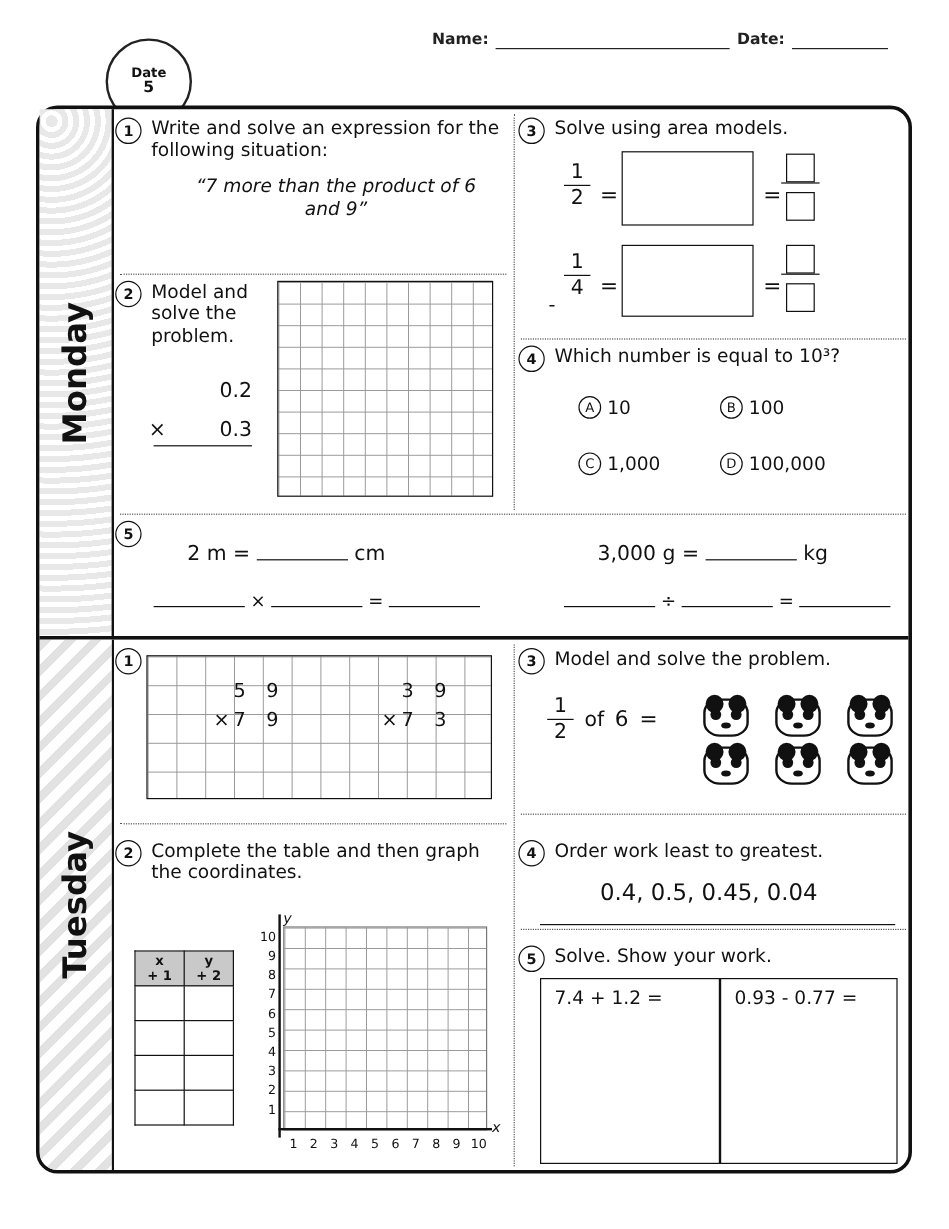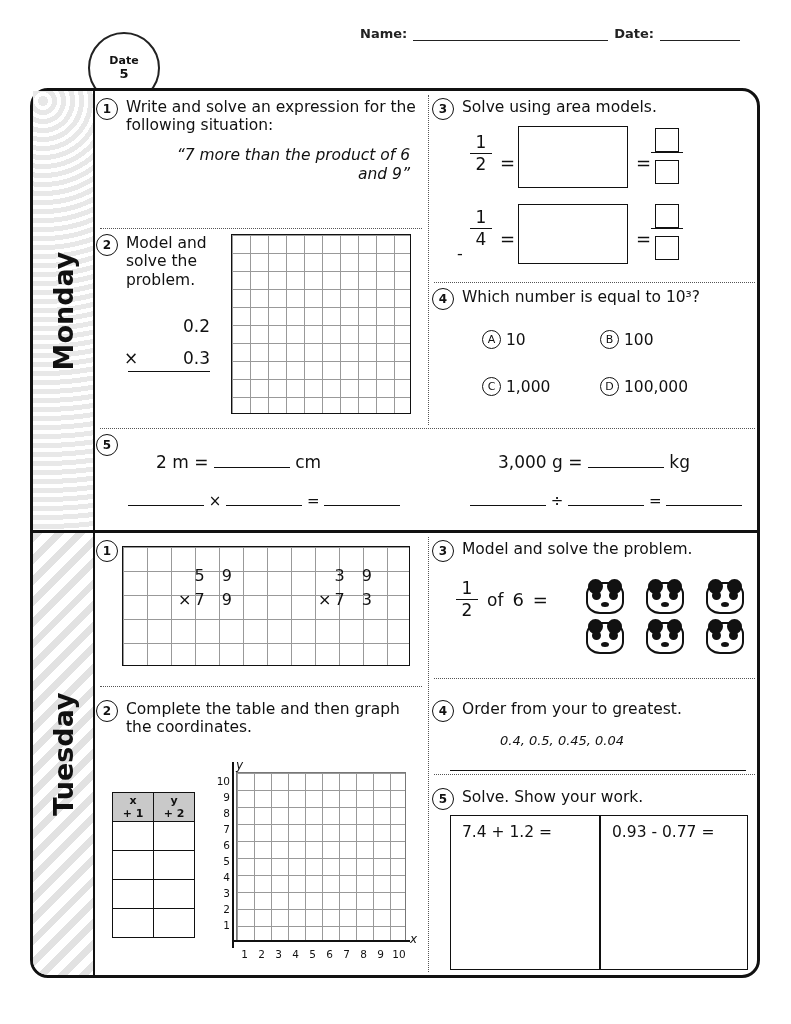--- a/index.html
+++ b/index.html
@@ -166,21 +166,21 @@
 
   <div class="vsep" style="left:428px;top:95px;height:330px;"></div>
   <div class="hsep" style="left:100px;top:428px;width:655px;"></div>
   <div class="hsep" style="left:100px;top:228px;width:322px;"></div>
   <div class="hsep" style="left:434px;top:282px;width:321px;"></div>
 
   <div class="q" style="left:96px;top:98px;width:320px;">
     <span class="num">1</span>
     <span class="qtext">Write and solve an expression for the following situation:</span>
   </div>
-  <div style="position:absolute;left:150px;top:146px;width:260px;font-size:15.5px;font-style:italic;text-align:right;line-height:1.2;">“7 more than the product of 6 and 9”</div>
+  <div style="position:absolute;left:150px;top:146px;width:260px;font-size:15.5px;font-style:italic;text-align:center;line-height:1.2;">“7 more than the product of 6 and 9”</div>
 
   <div class="q" style="left:96px;top:234px;width:130px;">
     <span class="num">2</span>
     <span class="qtext" style="max-width:92px">Model and solve the problem.</span>
   </div>
   <div style="position:absolute;left:128px;top:316px;font-size:17px;text-align:right;width:82px;">0.2</div>
   <div style="position:absolute;left:124px;top:348px;font-size:17px;">×</div>
   <div style="position:absolute;left:128px;top:348px;font-size:17px;text-align:right;width:82px;border-bottom:1.8px solid #111;padding-bottom:3px;">0.3</div>
   <div class="grid" style="left:231px;top:234px;width:180px;height:180px;background-size:18px 18px;"></div>
 
@@ -394,23 +394,23 @@
       </span>
     <span class="panda">
         <i class="l"></i>
         <i class="r"></i>
         <u></u>
       </span>
   </div>
 
   <div class="q" style="left:432px;top:700px;width:320px;">
     <span class="num">4</span>
-    <span class="qtext">Order from your to greatest.</span>
-  </div>
-  <div style="position:absolute;left:500px;top:733px;font-size:13px;font-style:italic;">0.4,   0.5,   0.45,   0.04</div>
+    <span class="qtext">Order work least to greatest.</span>
+  </div>
+  <div style="position:absolute;left:500px;top:733px;font-size:19px;">0.4,   0.5,   0.45,   0.04</div>
   <div style="position:absolute;left:450px;top:770px;width:296px;border-top:1.5px solid #111;"></div>
 
   <div class="q" style="left:432px;top:788px;width:320px;">
     <span class="num">5</span>
     <span class="qtext">Solve. Show your work.</span>
   </div>
   <div class="workbox" style="left:450px;top:815px;width:150px;height:155px;"></div>
   <div class="workbox" style="left:600px;top:815px;width:148px;height:155px;"></div>
   <div style="position:absolute;left:462px;top:823px;font-size:15.5px;">7.4 + 1.2 =</div>
   <div style="position:absolute;left:612px;top:823px;font-size:15.5px;">0.93 - 0.77 =</div>

